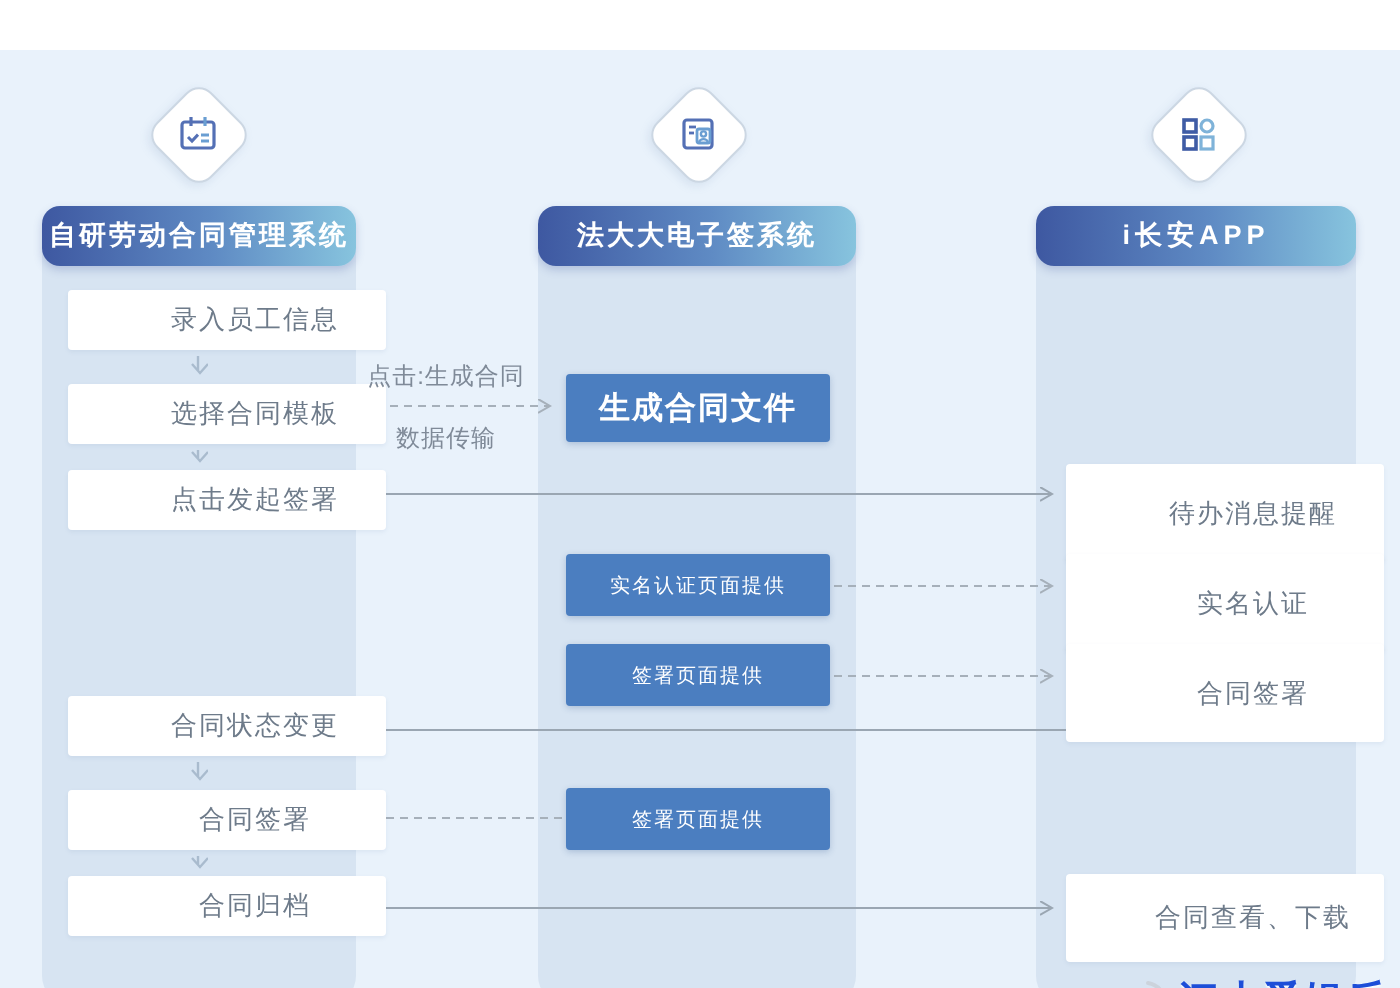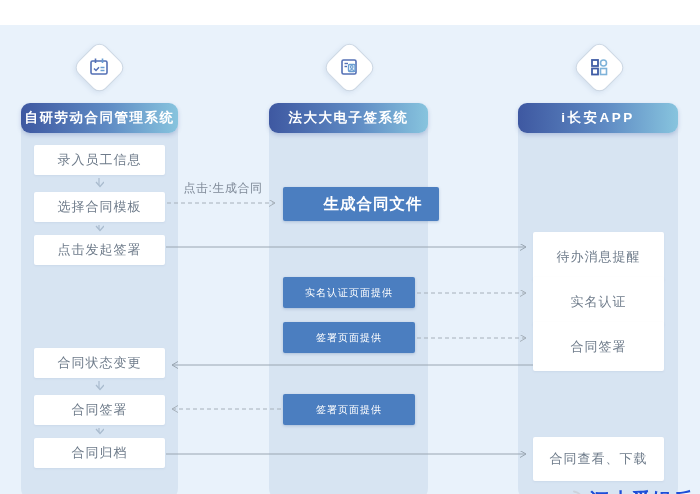--- a/index.html
+++ b/index.html
@@ -25,29 +25,29 @@
   
   .diamond{position:absolute;width:37px;height:37px;background:#fff;border:1px solid #ccd7e3;
            border-radius:9px;transform:rotate(45deg);z-index:2;box-shadow:0 2px 5px rgba(120,150,190,.18);}
   .d1{left:80px;top:23px;} .d2{left:330px;top:23px;} .d3{left:580px;top:23px;}
   .dicon{position:absolute;width:22px;height:22px;z-index:3;}
   .di1{left:88px;top:31px;} .di2{left:338px;top:31px;} .di3{left:588px;top:31px;}
 
   
   .wbox{position:absolute;background:#ffffff;color:#6e7b8a;font-size:13px;letter-spacing:1px;
         display:flex;align-items:center;justify-content:center;border-radius:2px;z-index:4;
-        box-shadow:0 1px 2px rgba(100,130,170,.10);}
+        box-shadow:0 1px 2px rgba(100,130,170,.10);padding-left:28px;}
   .bbox{position:absolute;background:#4b7ec0;color:#ffffff;font-size:10px;letter-spacing:1px;
         display:flex;align-items:center;justify-content:center;border-radius:2px;z-index:4;
         box-shadow:0 1px 3px rgba(40,80,140,.25);}
   .c1b{left:34px;width:131px;height:30px;}
   .c1b1{top:120px;} .c1b2{top:167px;} .c1b3{top:210px;}
   .c1b4{top:323px;} .c1b5{top:370px;} .c1b6{top:413px;}
   .c2b{left:283px;width:132px;height:31px;}
-  .c2b1{top:162px;height:34px;font-size:15.5px;font-weight:bold;padding-left:24px;}
+  .c2b1{top:162px;height:34px;font-size:15.5px;font-weight:bold;}
   .c2b2{top:252px;} .c2b3{top:297px;} .c2b4{top:369px;}
   .c3b{left:533px;width:131px;height:49px;}
   .c3b1{top:207px;} .c3b2{top:252px;} .c3b3{top:297px;} .c3b4{top:412px;height:44px;}
 
   
   .lbl{position:absolute;color:#7f8a98;font-size:12px;letter-spacing:.5px;z-index:4;text-align:center;}
   .lbl-click{left:158px;width:130px;top:155px;}
   .lbl-data{left:158px;width:130px;top:186px;}
   .lbl-push{left:288px;width:124px;top:200px;}
 
@@ -146,20 +146,21 @@
   <div class="bbox c2b c2b2">实名认证页面提供</div>
   <div class="bbox c2b c2b3">签署页面提供</div>
   <div class="bbox c2b c2b4">签署页面提供</div>
 
   <div class="wbox c3b c3b1">待办消息提醒</div>
   <div class="wbox c3b c3b2">实名认证</div>
   <div class="wbox c3b c3b3">合同签署</div>
   <div class="wbox c3b c3b4">合同查看、下载</div>
 
   <div class="lbl lbl-click">点击:生成合同</div>
+  <div class="lbl lbl-data">数据传输</div>
 
   <div class="wm">
     <svg width="28" height="24" viewBox="0 0 28 24">
       <ellipse cx="9" cy="15.5" rx="7" ry="5.8" fill="none" stroke="#ccd3dc" stroke-width="2"></ellipse>
       <circle cx="9" cy="15.5" r="2.2" fill="#ccd3dc"></circle>
       <path d="M16,7 a7,7 0 0 1 6,6" fill="none" stroke="#ccd3dc" stroke-width="2" stroke-linecap="round"></path>
       <path d="M17,2.5 a11,11 0 0 1 9,9.5" fill="none" stroke="#ccd3dc" stroke-width="2" stroke-linecap="round"></path>
     </svg>
     <span>江小爱娱乐</span>
   </div>

